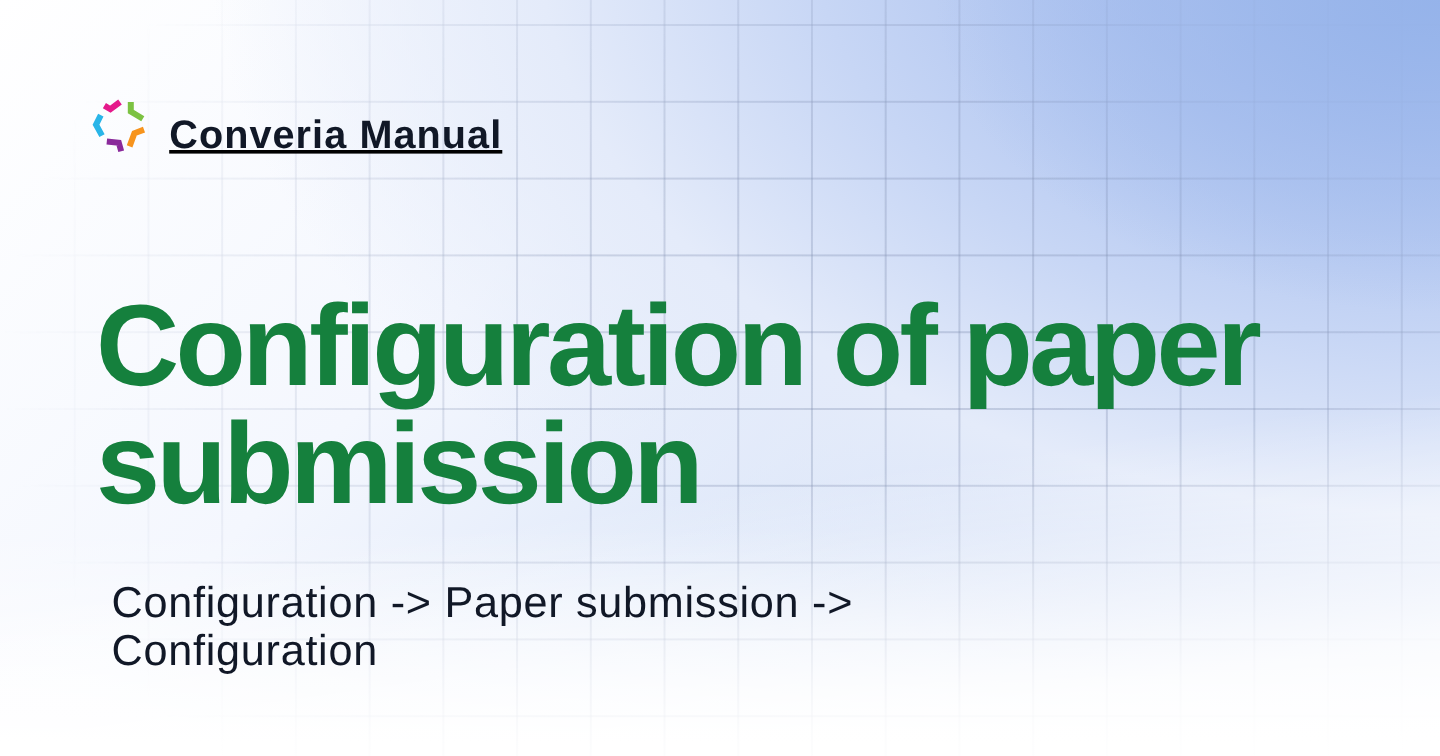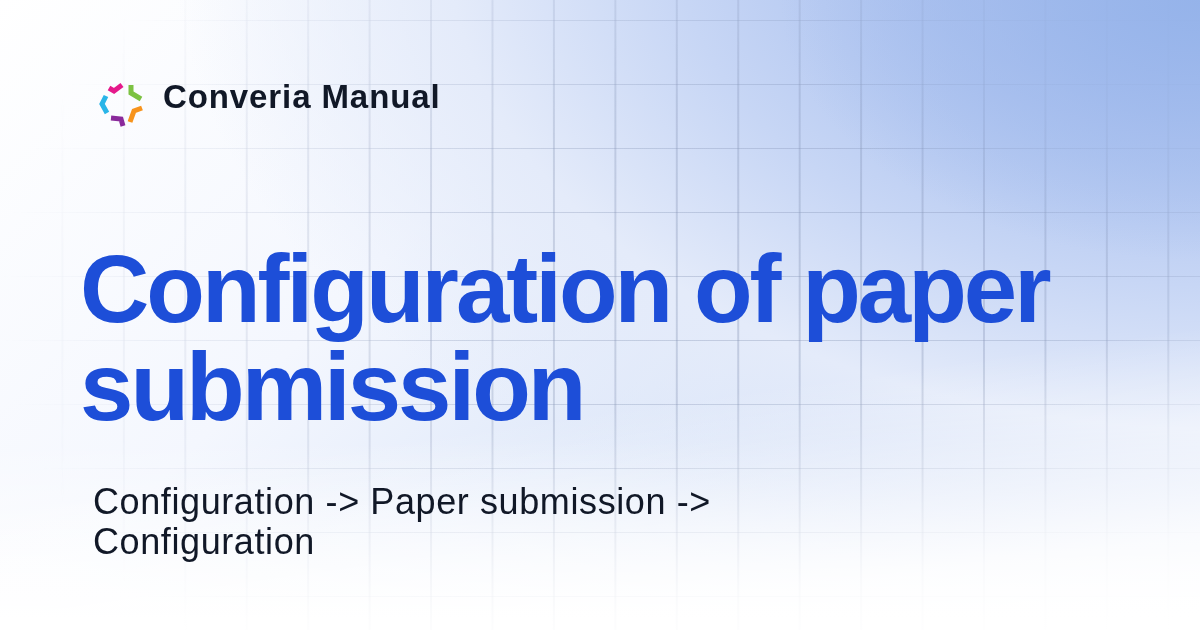--- a/index.html
+++ b/index.html
@@ -46,25 +46,26 @@
       position: absolute;
       inset: 0;
       background: radial-gradient(ellipse 420px 260px at 1200px 0px, rgba(149,179,234,0.95) 0%, rgba(160,186,236,0.6) 50%, rgba(160,186,236,0) 100%);
     }
     .content {
       position: absolute;
       inset: 0;
     }
     .brand {
       position: absolute;
-      left: 98px;
+      left: 76px;
       top: 80px;
       height: 48px;
       display: flex;
-      align-items: flex-start;
+      align-items: flex-end;
+      text-decoration: underline;
     }
     .logo {
       width: 48px;
       height: 48px;
       display: block;
     }
     .brand-name {
       margin-left: 17px;
       font-weight: 700;
       font-size: 33px;
@@ -76,21 +77,21 @@
     .title {
       position: absolute;
       left: 80px;
       top: 240px;
       width: 1080px;
       margin: 0;
       font-weight: 700;
       font-size: 96px;
       line-height: 98px;
       letter-spacing: -3px;
-      color: #1d4ed8;
+      color: #15803d;
     }
     .subtitle {
       position: absolute;
       left: 81px;
       top: 470px;
       width: 700px;
       margin: 12px;
       font-weight: 400;
       font-size: 36px;
       line-height: 40px;

